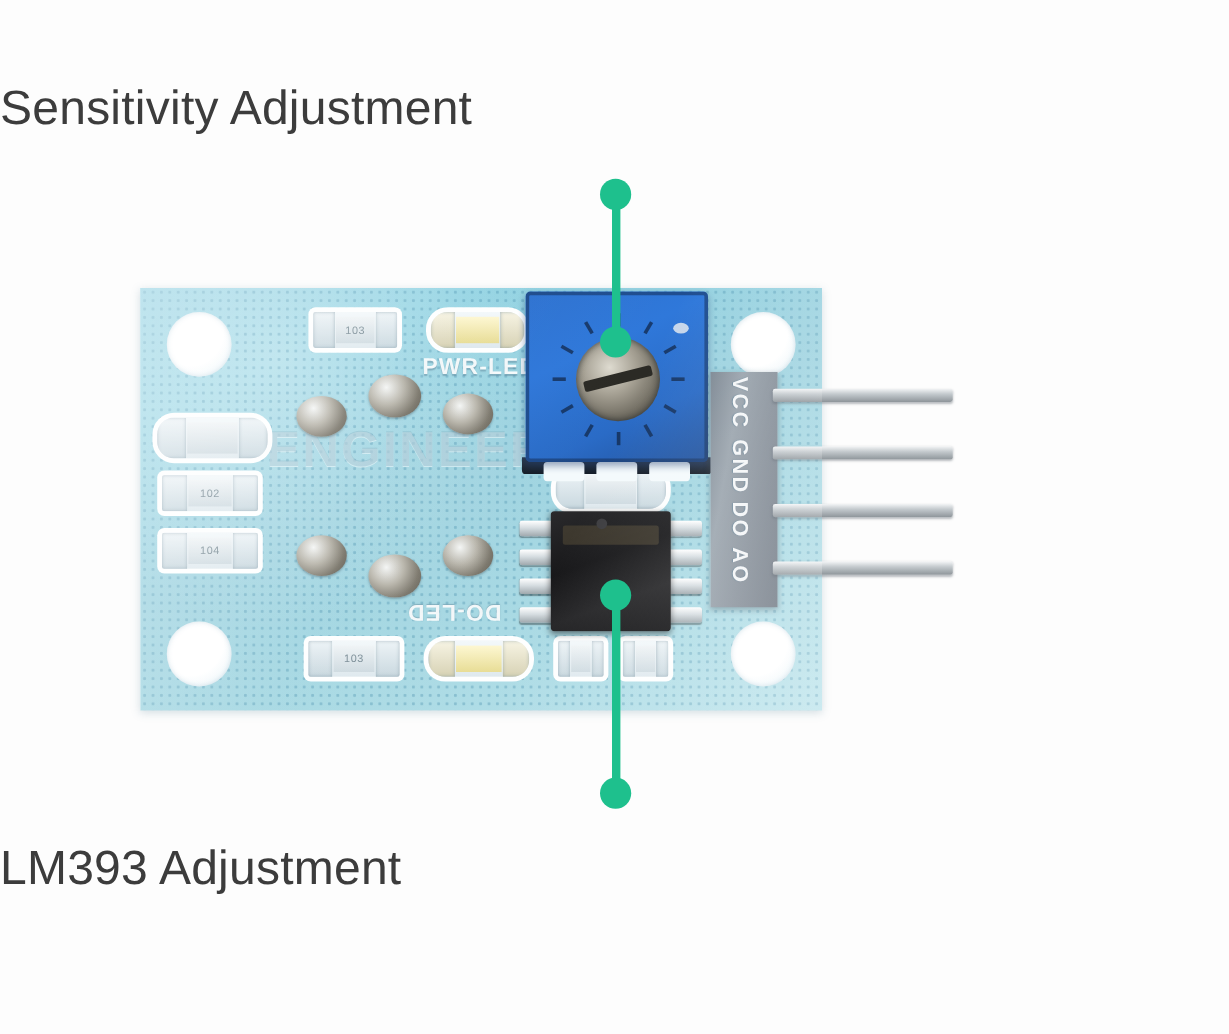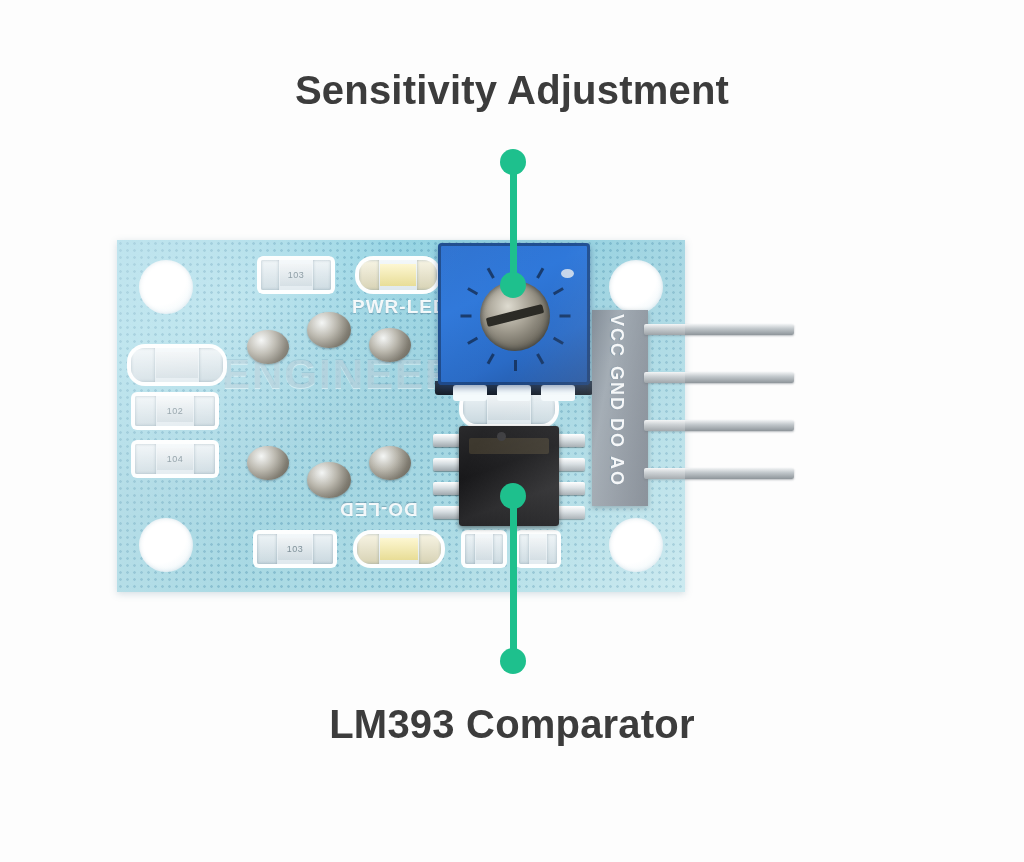--- a/index.html
+++ b/index.html
@@ -21,23 +21,23 @@
     left: 0; top: 0;
     width: 1024px;
     height: 862px;
     background: #fdfdfd;
   }
 
   
   .callout-label {
     position: absolute;
     width: 100%;
-    text-align: center;
+    text-align: left;
     color: #3c3c3c;
-    font-weight: 700;
+    font-weight: 400;
     letter-spacing: 0.2px;
     white-space: nowrap;
   }
   #label-top {
     top: 68px;
     font-size: 40px;
   }
   #label-bottom {
     top: 702px;
     font-size: 40px;
@@ -435,15 +435,15 @@
   </div>
 
   <div class="leader" id="leader-top"></div>
   <div class="dot" id="dot-top-outer"></div>
   <div class="dot" id="dot-top-inner"></div>
 
   <div class="leader" id="leader-bottom"></div>
   <div class="dot" id="dot-bot-inner"></div>
   <div class="dot" id="dot-bot-outer"></div>
 
-  <div class="callout-label" id="label-bottom">LM393 Comparator</div>
+  <div class="callout-label" id="label-bottom">LM393 Adjustment</div>
 
 </div>
 
 </body></html>

